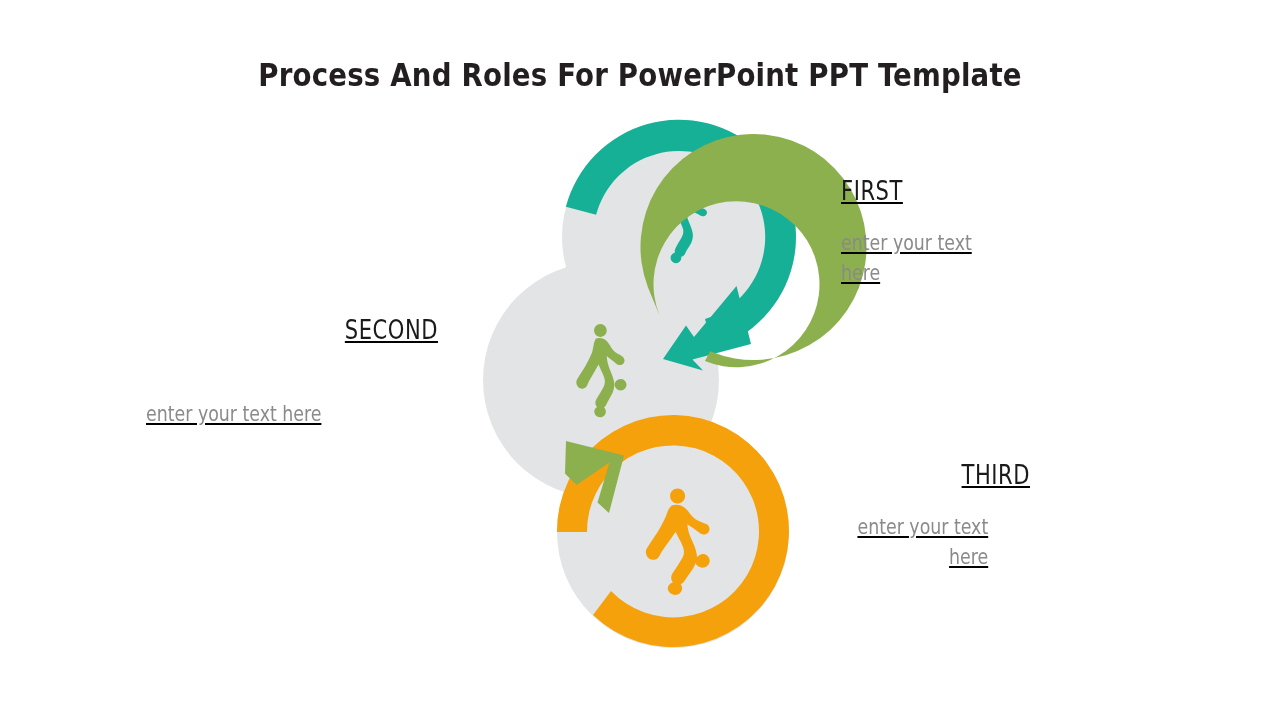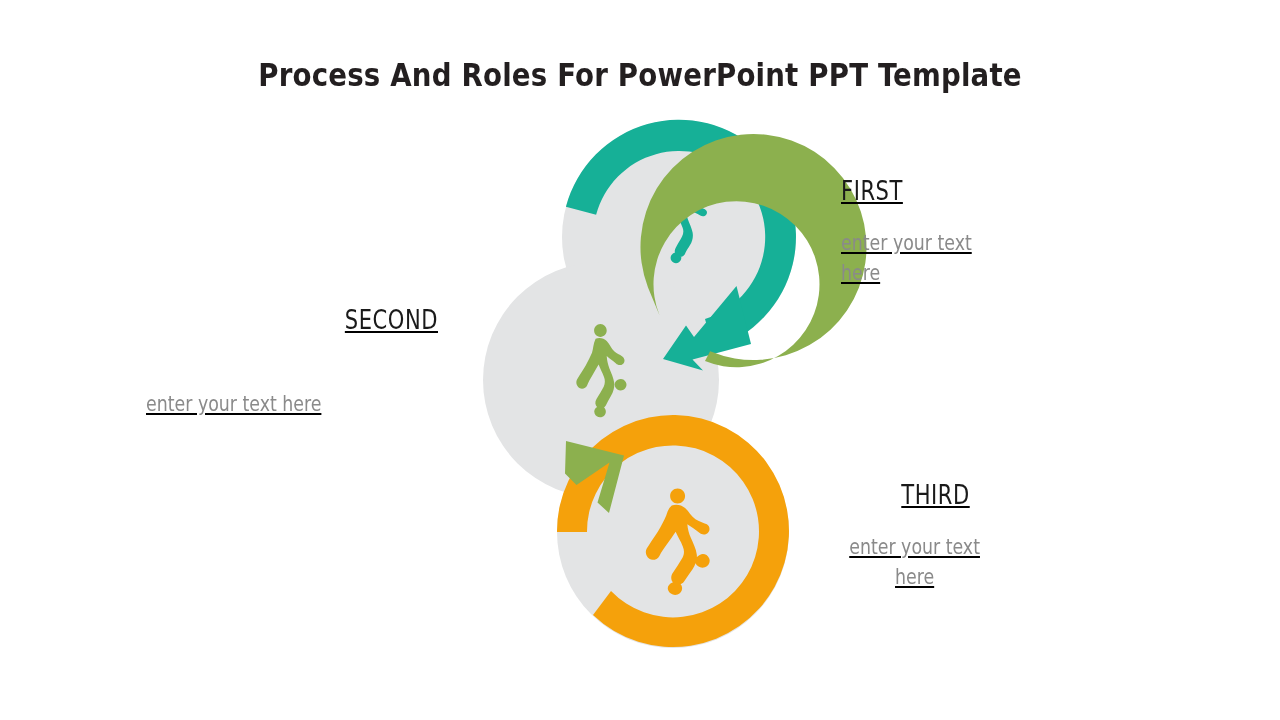--- a/index.html
+++ b/index.html
@@ -71,24 +71,24 @@
     color: #8a8a8a;
     line-height: 1.42;
     transform: scaleX(0.92);
   }
   .step-body.left-origin  { transform-origin: left top; }
   .step-body.right-origin { transform-origin: left top; }
 
   #block-first  { left: 841px; top: 178px; width: 210px; text-align: left; }
   #block-first .step-body { margin-top: 24px; width: 160px; }
 
-  #block-second { left: 146px; top: 307px; width: 292px; text-align: right; }
+  #block-second { left: 146px; top: 317px; width: 292px; text-align: right; }
   #block-second .step-body { margin-top: 56px; text-align: left; width: 292px; }
 
-  #block-third  { left: 841px; top: 482px; width: 210px; text-align: center; }
+  #block-third  { left: 841px; top: 462px; width: 210px; text-align: right; }
   #block-third .step-body { margin-top: 24px; width: 160px; }
 </style>
 </head>
 <body>
 
 <div id="slide" style="background: rgb(255, 255, 255);">
 
   <div id="slide-title" style="color: rgb(35, 31, 32);">Process And Roles For PowerPoint PPT Template</div>
 
   <svg id="diagram" viewBox="0 0 1280 720" xmlns="http://www.w3.org/2000/svg">

